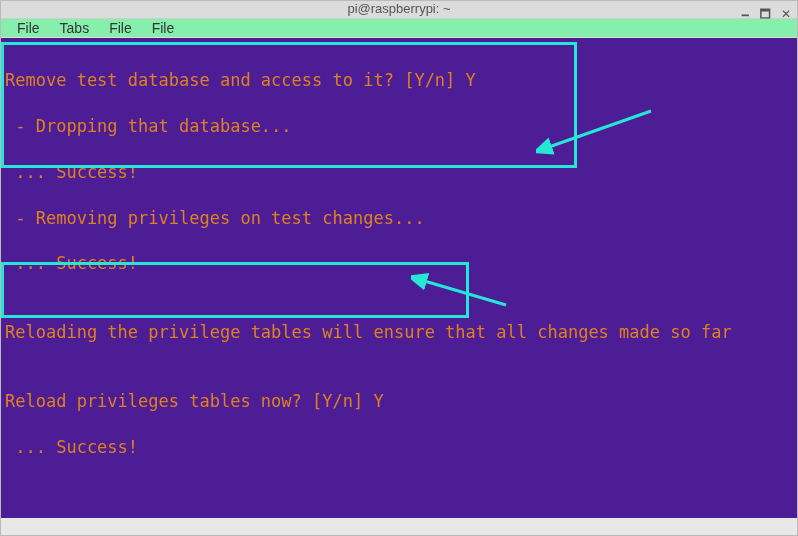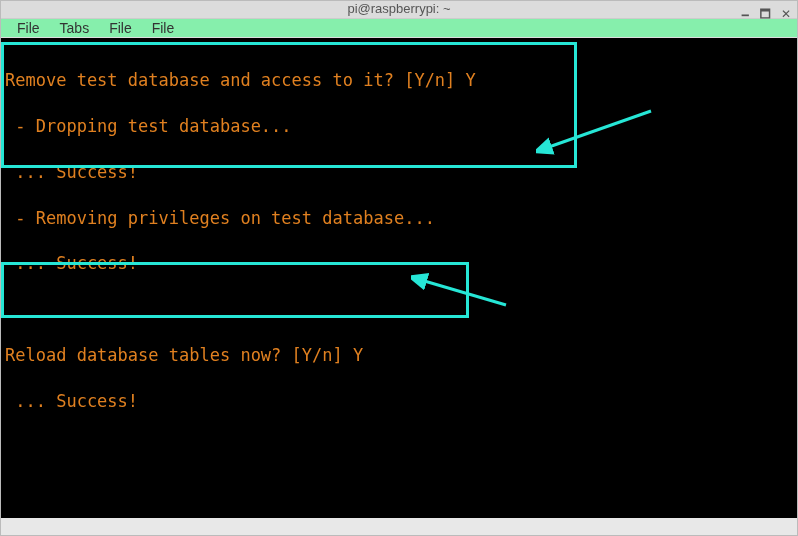--- a/index.html
+++ b/index.html
@@ -42,21 +42,21 @@
       gap: 4px;
       border-bottom: 1px solid #ddd;
       font-size: 14px;
       color: #333;
     }
     .menubar-item {
       padding: 2px 8px;
       cursor: pointer;
     }
     .terminal {
-      background: #000000;
+      background: #4c1d95;
       color: #e08020;
       font-family: "DejaVu Sans Mono", "Menlo", "Consolas", monospace;
       font-size: 17px;
       line-height: 1.35;
       padding: 8px 2px 4px 4px;
       height: calc(100% - 54px);
       white-space: pre-wrap;
       word-break: break-all;
       position: relative;
     }
@@ -107,27 +107,28 @@
 
 <div class="menubar">
   <div class="menubar-item">File</div>
   <div class="menubar-item">Tabs</div>
   <div class="menubar-item">File</div>
   <div class="menubar-item">File</div>
 </div>
 
 <div class="terminal">
 <div class="line">Remove test database and access to it? [Y/n] Y</div>
-<div class="line"> - Dropping test database...</div>
+<div class="line"> - Dropping that database...</div>
 <div class="line"> ... Success!</div>
-<div class="line"> - Removing privileges on test database...</div>
+<div class="line"> - Removing privileges on test changes...</div>
 <div class="line"> ... Success!</div>
 <div class="line"></div>
+<div class="wrap">Reloading the privilege tables will ensure that all changes made so far</div>
 <div class="line"></div>
-<div class="line">Reload database tables now? [Y/n] Y</div>
+<div class="line">Reload privileges tables now? [Y/n] Y</div>
 <div class="line"> ... Success!</div>
 <div class="line"></div>
 
 <div class="line"></div>
 
 
 <div class="line"></div>
 
 
   <div class="highlight-box1"></div>

